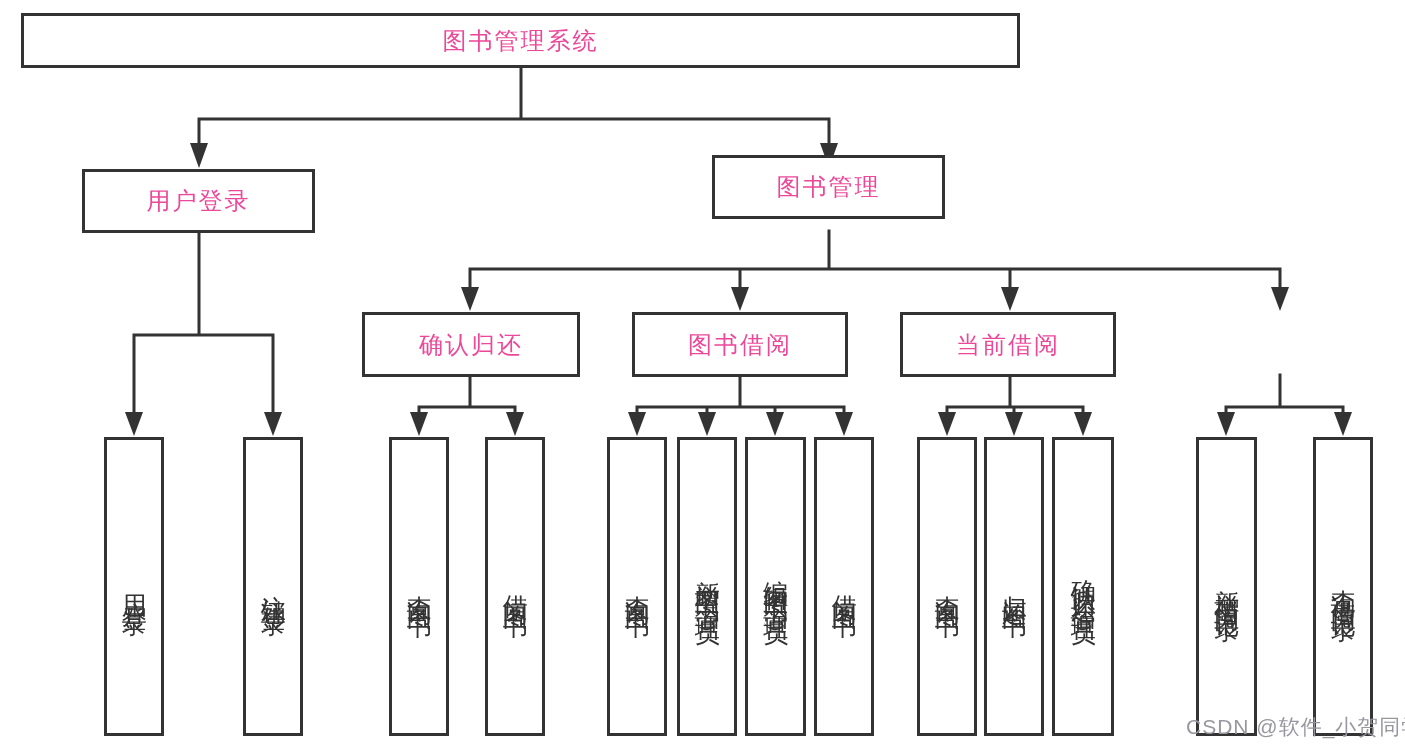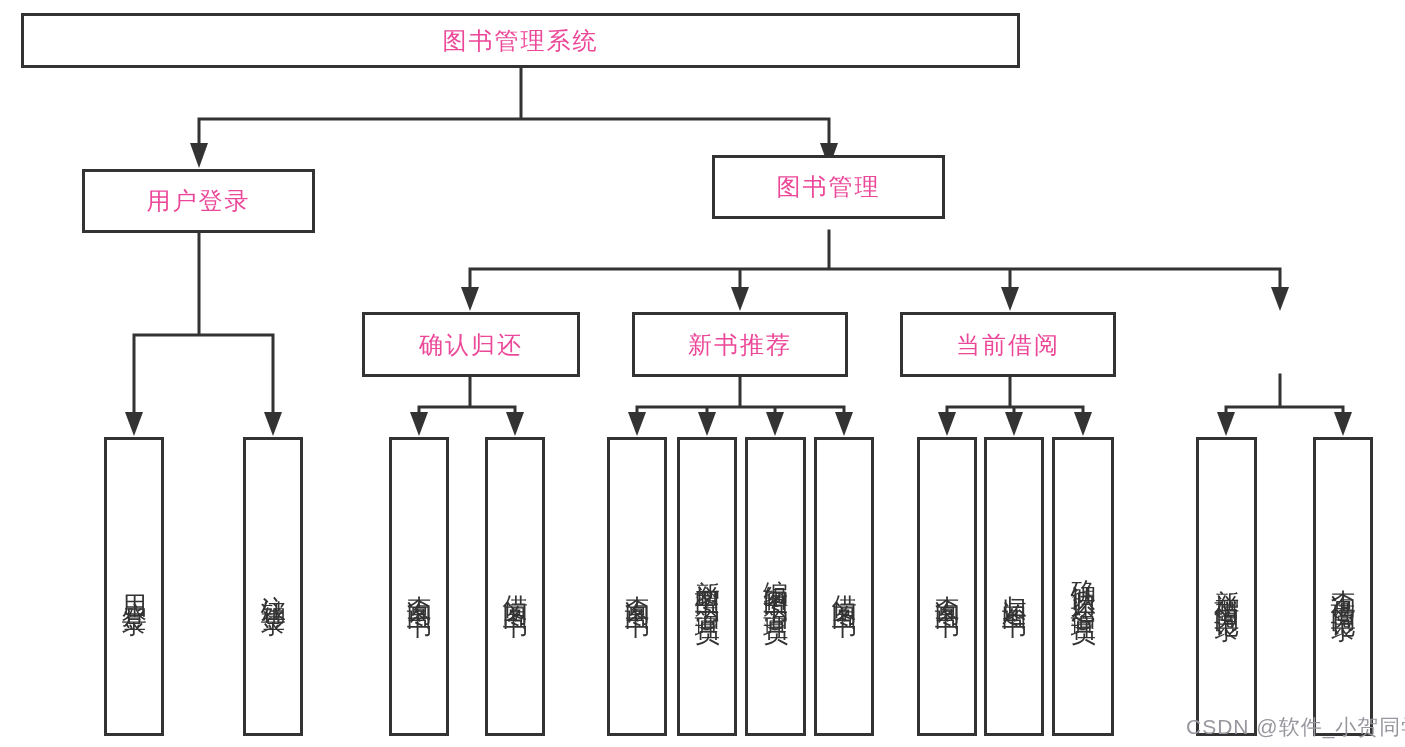--- a/index.html
+++ b/index.html
@@ -60,21 +60,21 @@
     <span>用户登录</span>
   </div>
   <div class="box h" style="left:712px;top:155px;width:233px;height:64px">
     <span>图书管理</span>
   </div>
 
   <div class="box h" style="left:362px;top:312px;width:218px;height:65px">
     <span>确认归还</span>
   </div>
   <div class="box h" style="left:632px;top:312px;width:216px;height:65px">
-    <span>新书推荐</span>
+    <span>图书借阅</span>
   </div>
   <div class="box h" style="left:900px;top:312px;width:216px;height:65px">
     <span>当前借阅</span>
   </div>
 
   <div class="box v" style="left:104px;top:437px;width:60px;height:299px">
     <span>用户登录</span>
   </div>
   <div class="box v" style="left:243px;top:437px;width:60px;height:299px">
     <span>注销登录</span>

